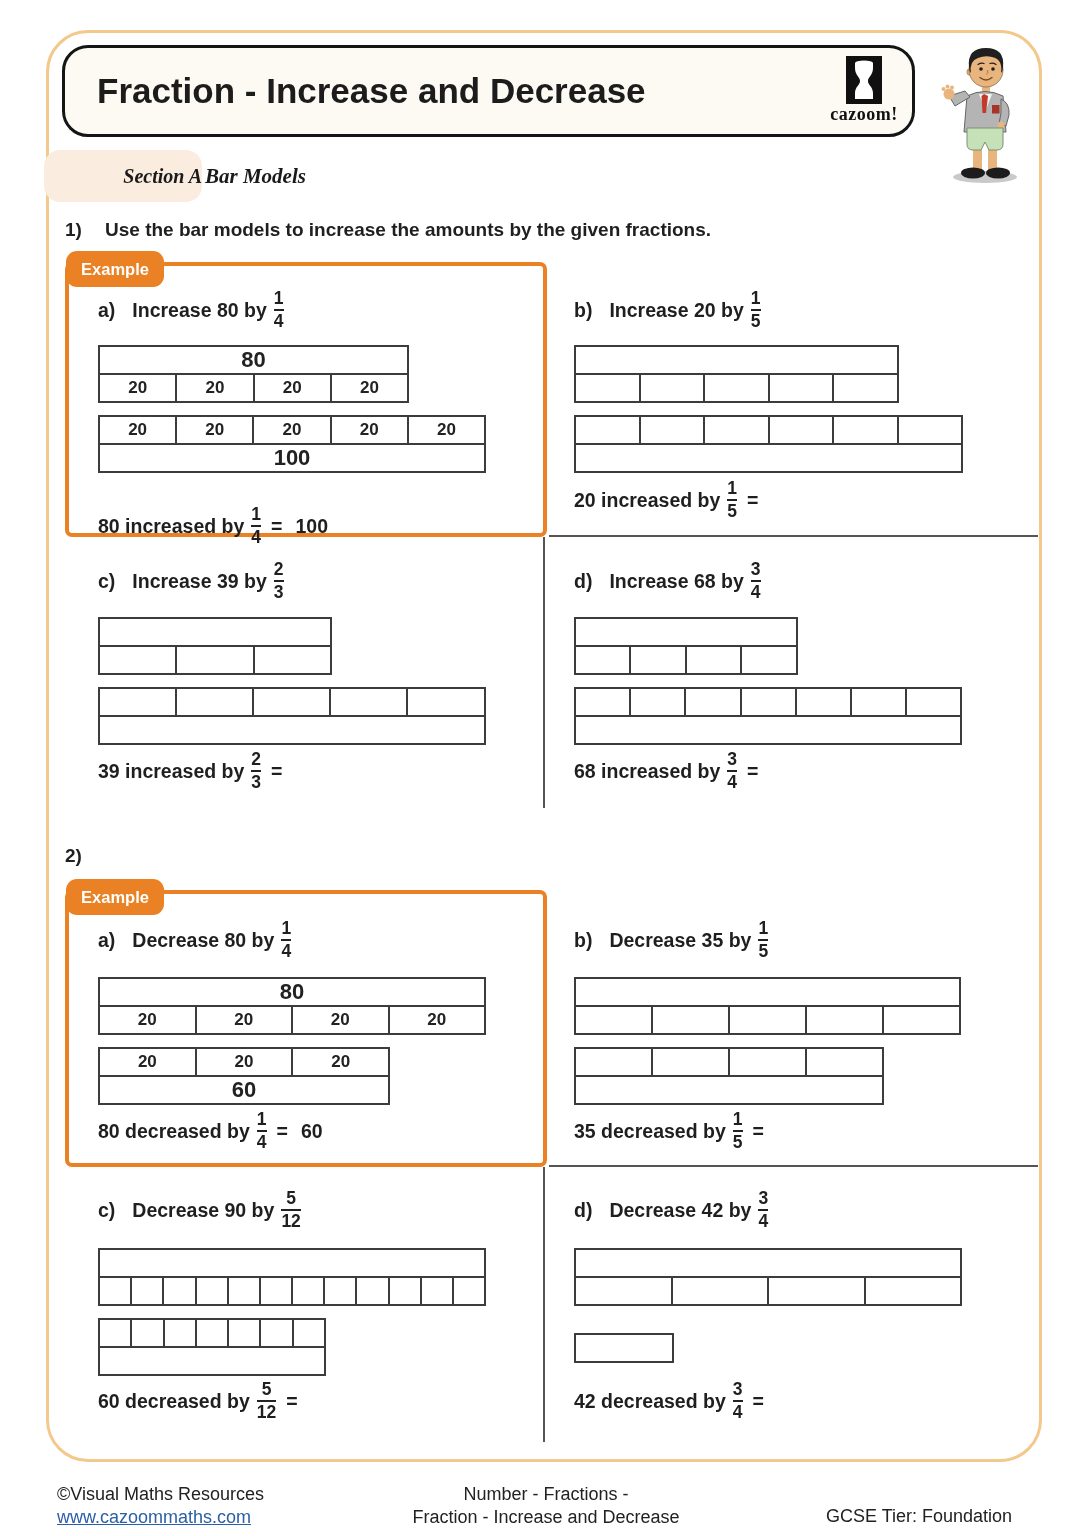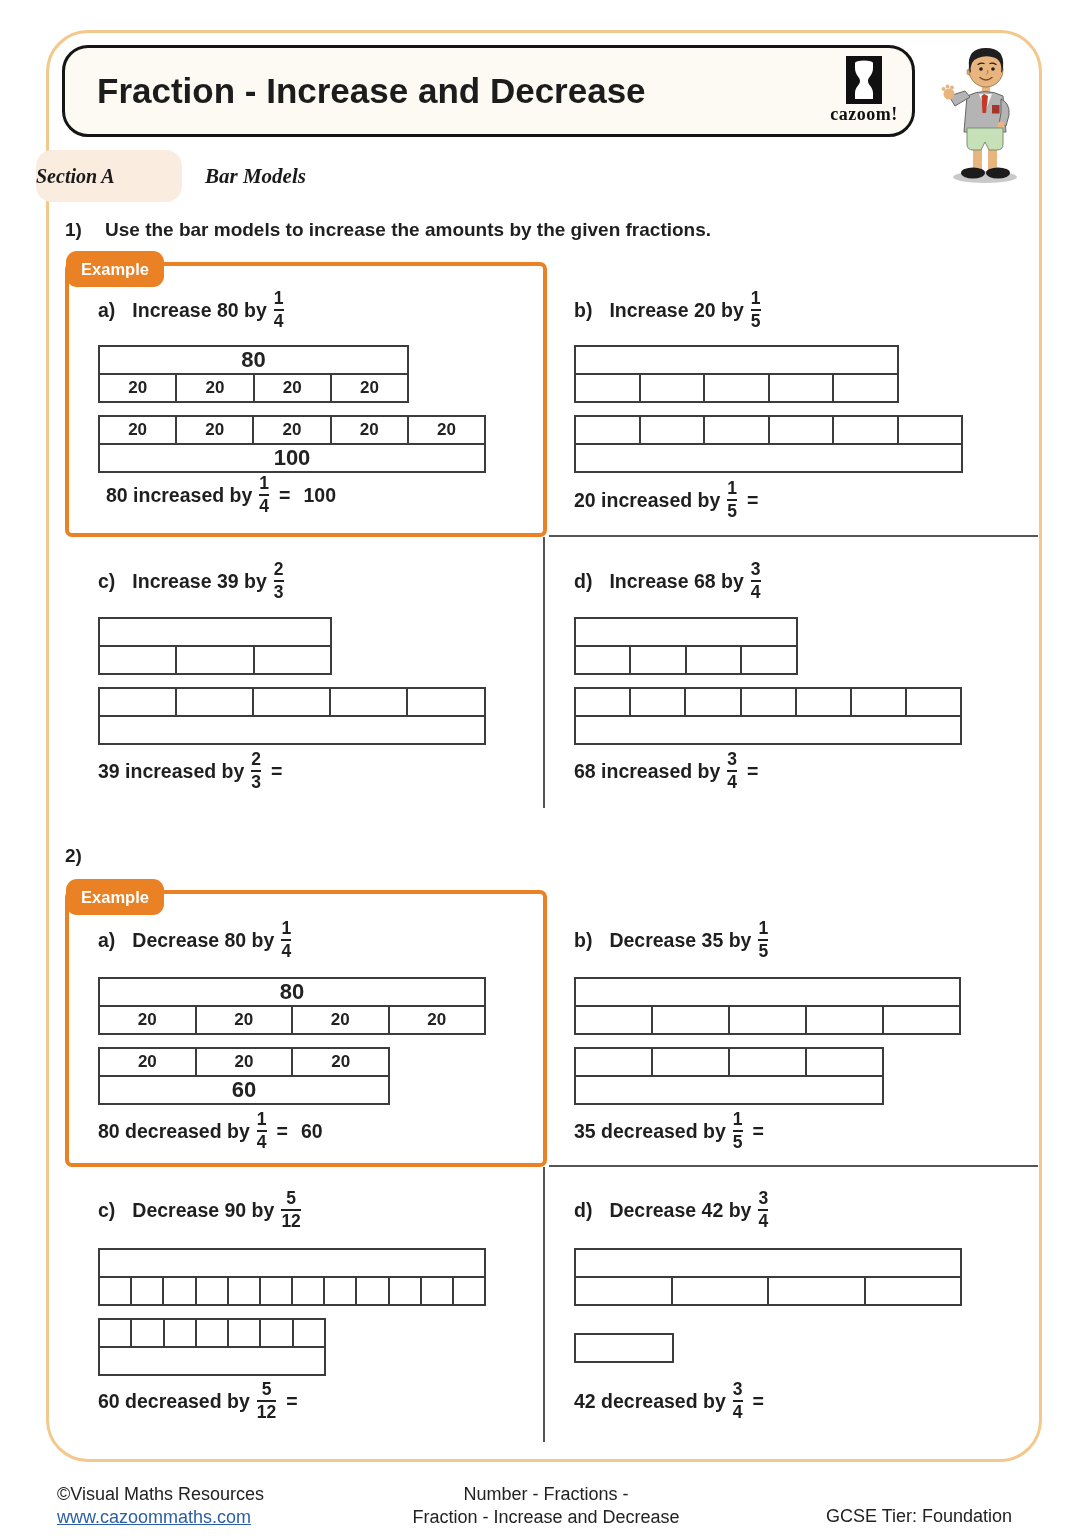--- a/index.html
+++ b/index.html
@@ -14,22 +14,22 @@
   #page-border{left:46px;top:30px;width:990px;height:1426px;border:3px solid var(--page-border);border-radius:42px;}
 
   #title-box{left:62px;top:45px;width:853px;height:92px;background:var(--title-bg);
              border:3px solid #151515;border-radius:26px;box-sizing:border-box;display:flex;align-items:center;}
   #page-title{margin-left:32px;font-size:35px;font-weight:bold;color:#1c1c1c;}
 
   #logo{left:822px;top:56px;width:84px;text-align:center;}
   #logo svg{display:block;margin:0 auto;}
   #logo-text{font-family:"Liberation Serif","DejaVu Serif",serif;font-weight:bold;font-size:18px;color:#111;letter-spacing:0.5px;}
 
-  #section-chip{left:36px;top:150px;width:146px;height:52px;background:var(--chip-bg);border-radius:16px;
-                display:flex;align-items:center;justify-content:flex-start;}
+  #section-chip{left:44px;top:150px;width:158px;height:52px;background:var(--chip-bg);border-radius:16px;
+                display:flex;align-items:center;justify-content:flex-end;}
   .serif-bi{font-family:"Liberation Serif","DejaVu Serif",serif;font-weight:bold;font-style:italic;color:#1a1a1a;}
   #section-chip span{font-size:20px;}
   #section-title{left:205px;top:150px;height:52px;display:flex;align-items:center;font-size:21px;}
 
   .q-prompt{display:flex;font-weight:bold;font-size:19px;color:#1f1f1f;}
   .q-num{width:40px;flex:0 0 40px;}
   #q1-prompt{left:65px;top:219px;width:900px;}
   #q2-prompt{left:65px;top:845px;width:900px;}
 
   .example-box{border:4px solid var(--accent);border-radius:7px;box-sizing:border-box;background:transparent;}
@@ -160,21 +160,21 @@
     <div class="bar-model" style="left: 98px; top: 415px; width: 388px;">
       <div class="bm-row">
         <div class="bm-cell">20</div>
         <div class="bm-cell">20</div>
         <div class="bm-cell">20</div>
         <div class="bm-cell">20</div>
         <div class="bm-cell">20</div>
       </div>
       <div class="bm-row bm-whole">100</div>
     </div>
-    <div class="p-result" style="left: 98px; top: 472px; margin-left: 8px;">
+    <div class="p-result" style="left: 98px; top: 503px;">
       <span class="r-prefix">80 increased by</span>
       <span class="frac">
         <span class="fnum">1</span>
         <span class="fbar"></span>
         <span class="fden">4</span>
       </span>
       <span class="r-eq">=</span>
       <span class="r-value">100</span>
     </div>
     <div class="p-header" style="left: 574px; top: 287px;">

